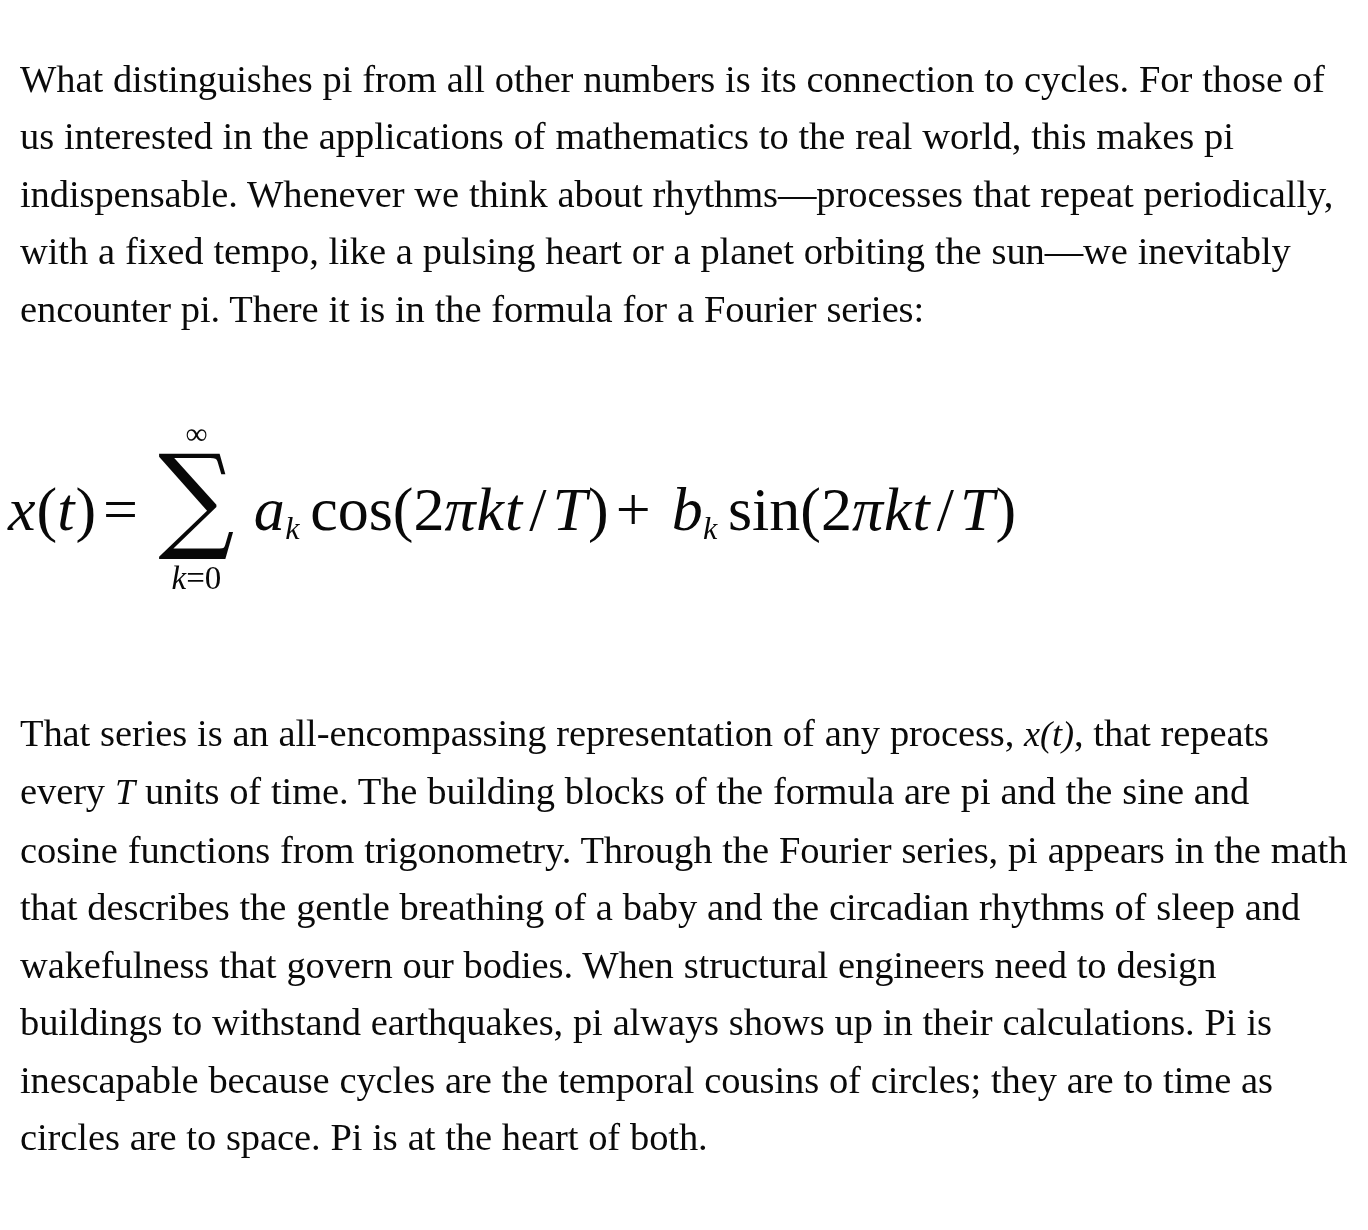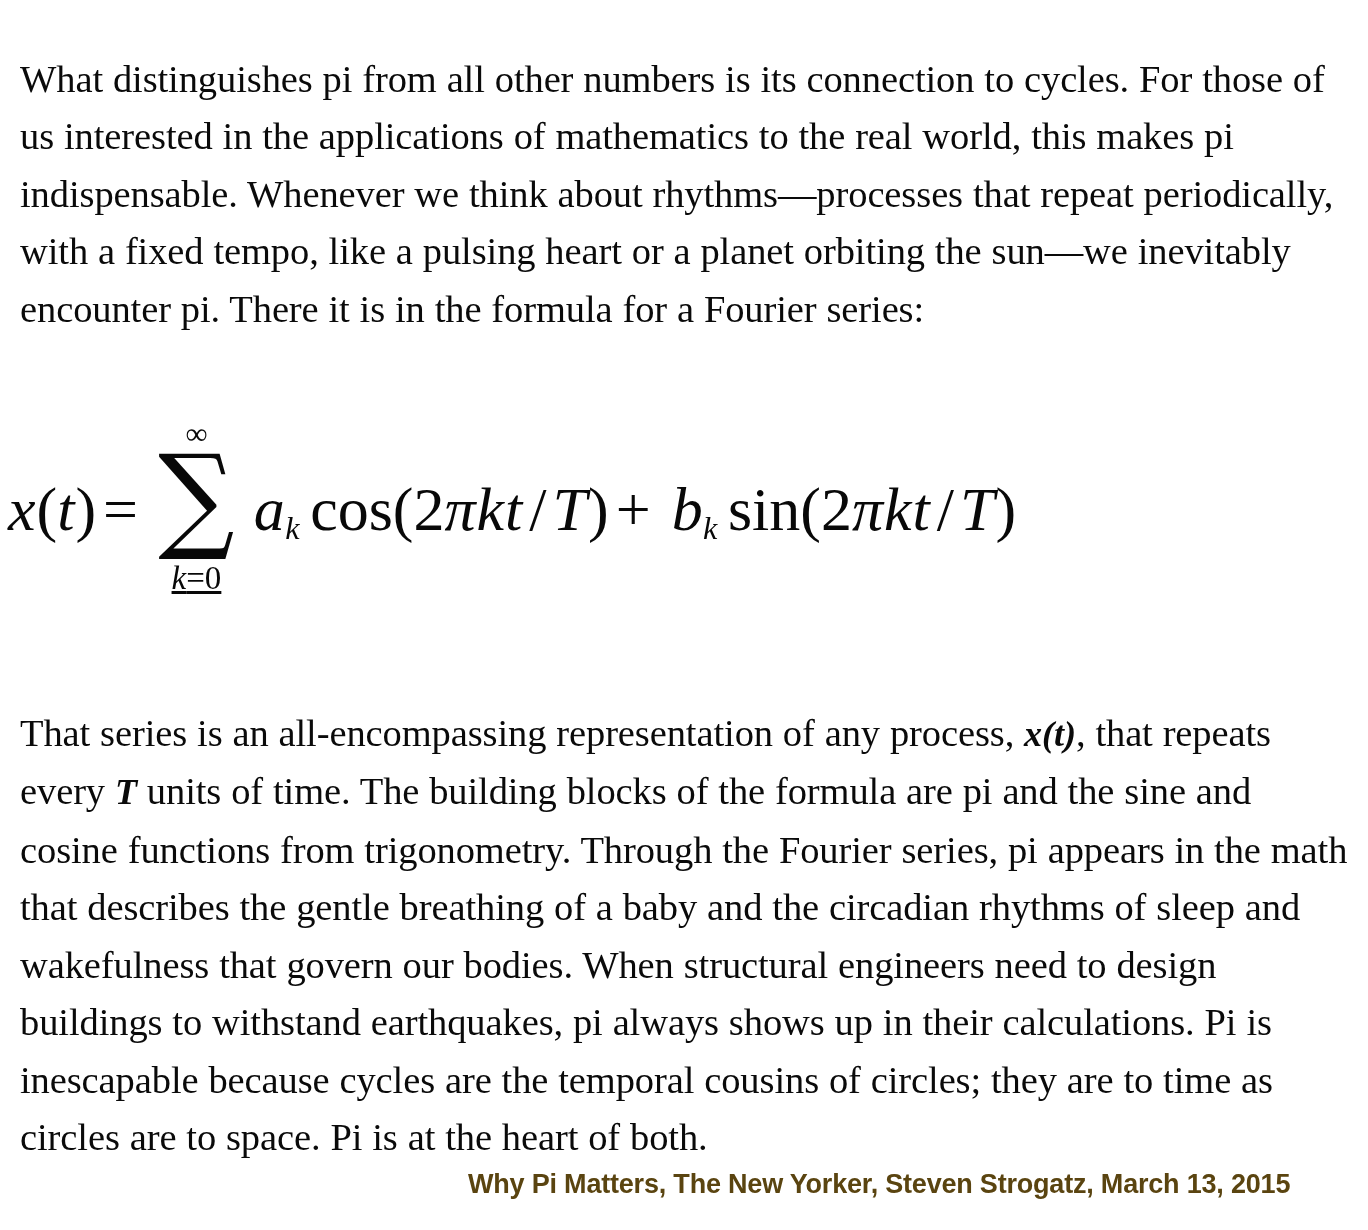--- a/index.html
+++ b/index.html
@@ -35,21 +35,20 @@
     text-align: left;
     word-spacing: 0.4px;
   }
 
   #para-one  { top: 12px; }
   #para-two  { top: 666px; }
 
   .prose .mathvar {
     font-style: italic;
     font-size: 0.94em;
-    font-weight: bold;
   }
 
   
   .equation-block {
     position: absolute;
     top: 396px;
     left: 0;
     width: 1368px;
     height: 225px;
     display: flex;
@@ -102,21 +101,20 @@
     font-style: normal;
     font-family: "DejaVu Serif", "Liberation Serif", serif;
     font-weight: 400;
     transform: scaleX(0.92);
   }
   .sigma-bot {
     font-size: 33px;
     line-height: 1;
     font-style: italic;
     margin-top: 15px;
-    text-decoration: underline;
   }
   .sigma-bot .eq-rm { font-style: normal; }
 
   
   .coef {
     display: inline-block;
     position: relative;
     font-style: italic;
     margin-left: 14px;
   }
@@ -199,15 +197,14 @@
         <span class="eq-rm">/</span>
         <span class="eq-thin"></span>
         <span class="eq-it">T</span>
         <span class="eq-rm">)</span>
 
     </div>
   </div>
 
   <p class="prose" id="para-two"><span>That series is an all-encompassing representation of any process, </span><span class="mathvar"><span>x</span><span>(t)</span></span><span>, that repeats every </span><span class="mathvar">T</span><span> units of time. The building blocks of the formula are pi and the sine and cosine functions from trigonometry. Through the Fourier series, pi appears in the math that describes the gentle breathing of a baby and the circadian rhythms of sleep and wakefulness that govern our bodies. When structural engineers need to design buildings to withstand earthquakes, pi always shows up in their calculations. Pi is inescapable because cycles are the temporal cousins of circles; they are to time as circles are to space. Pi is at the heart of both.</span></p>
 
-  <div class="caption" style="color: rgb(90, 68, 16);">Why Pi Matters, The New Yorker, Steven Strogatz, March 13, 2015</div>
 
 </div>
 
 </body></html>

